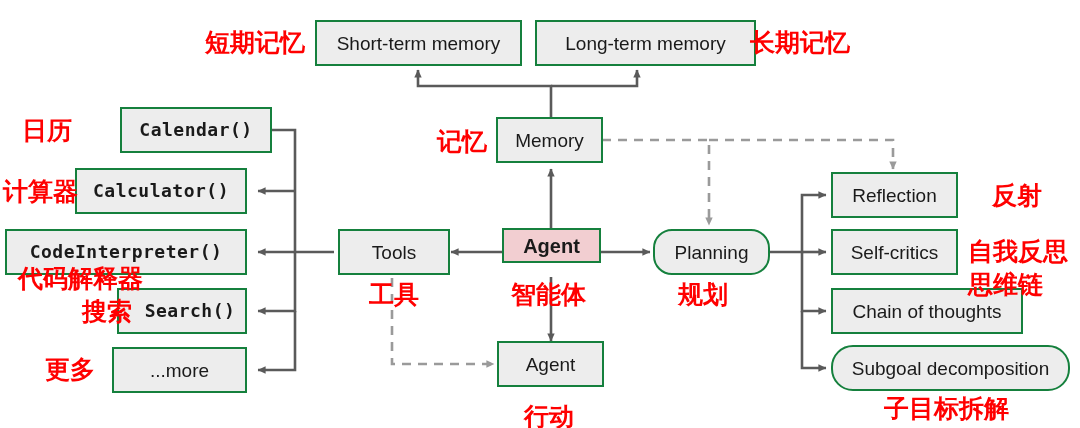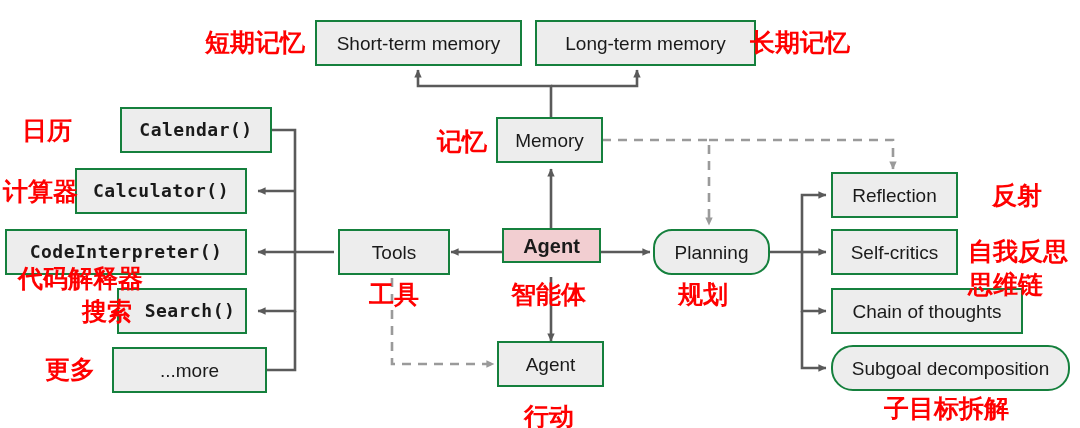--- a/index.html
+++ b/index.html
@@ -105,21 +105,21 @@
   <div class="node" style="left:496px;top:117px;width:107px;height:46px;">Memory</div>
 
   <div class="node mono" style="left:95px;top:107px;width:152px;height:46px;margin-left:25px;">Calendar()</div>
 
   <div class="node mono" style="left:75px;top:168px;width:172px;height:46px;">Calculator()</div>
 
   <div class="node mono" style="left:5px;top:229px;width:242px;height:46px;">CodeInterpreter()</div>
 
   <div class="node mono" style="left:117px;top:288px;width:130px;height:46px;padding-left:16px;">Search()</div>
 
-  <div class="node" style="left:112px;top:347px;width:155px;height:46px;">...more</div>
+  <div class="node" style="left:112px;top:347px;width:135px;height:46px;">...more</div>
 
   <div class="node" style="left:338px;top:229px;width:112px;height:46px;">Tools</div>
 
   <div class="node agent" style="left:502px;top:228px;width:99px;height:35px;">Agent</div>
 
   <div class="node" style="left:653px;top:229px;width:117px;height:46px;border-radius:19px;">Planning</div>
 
   <div class="node" style="left:497px;top:341px;width:107px;height:46px;">Agent</div>
 
   <div class="node" style="left:831px;top:172px;width:127px;height:46px;">Reflection</div>

